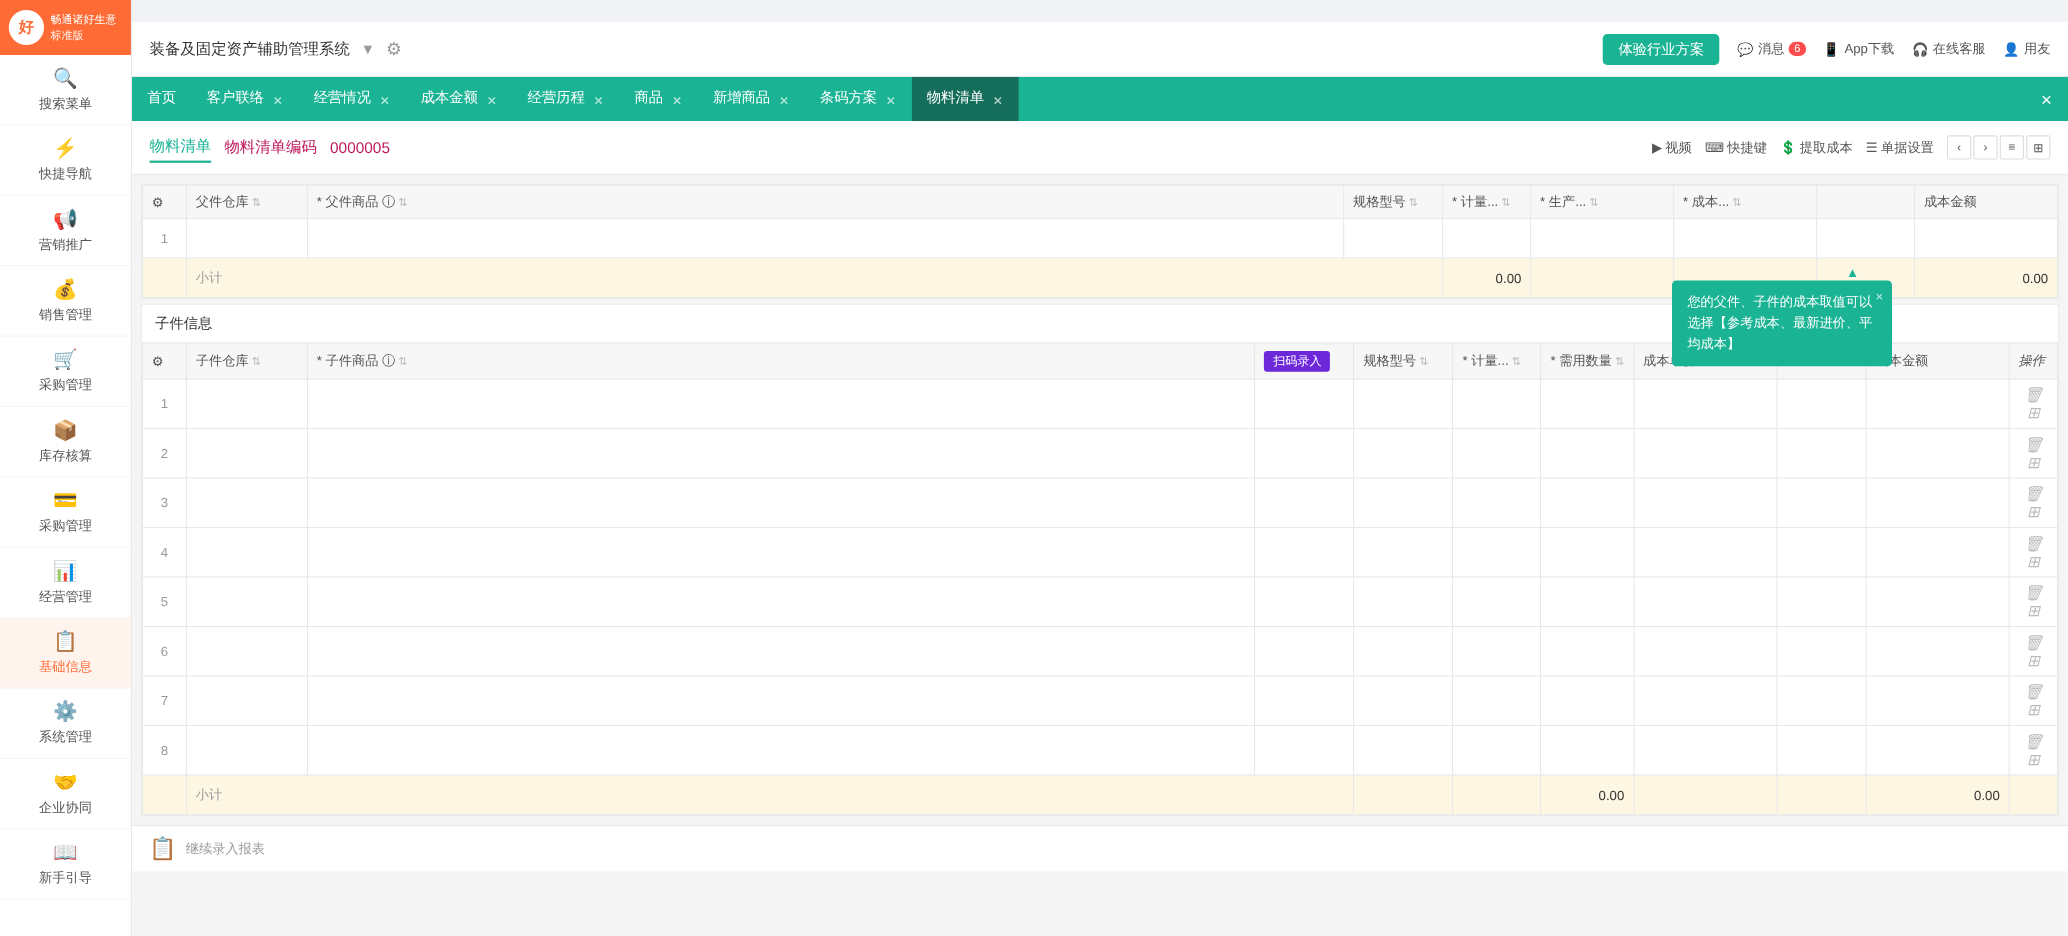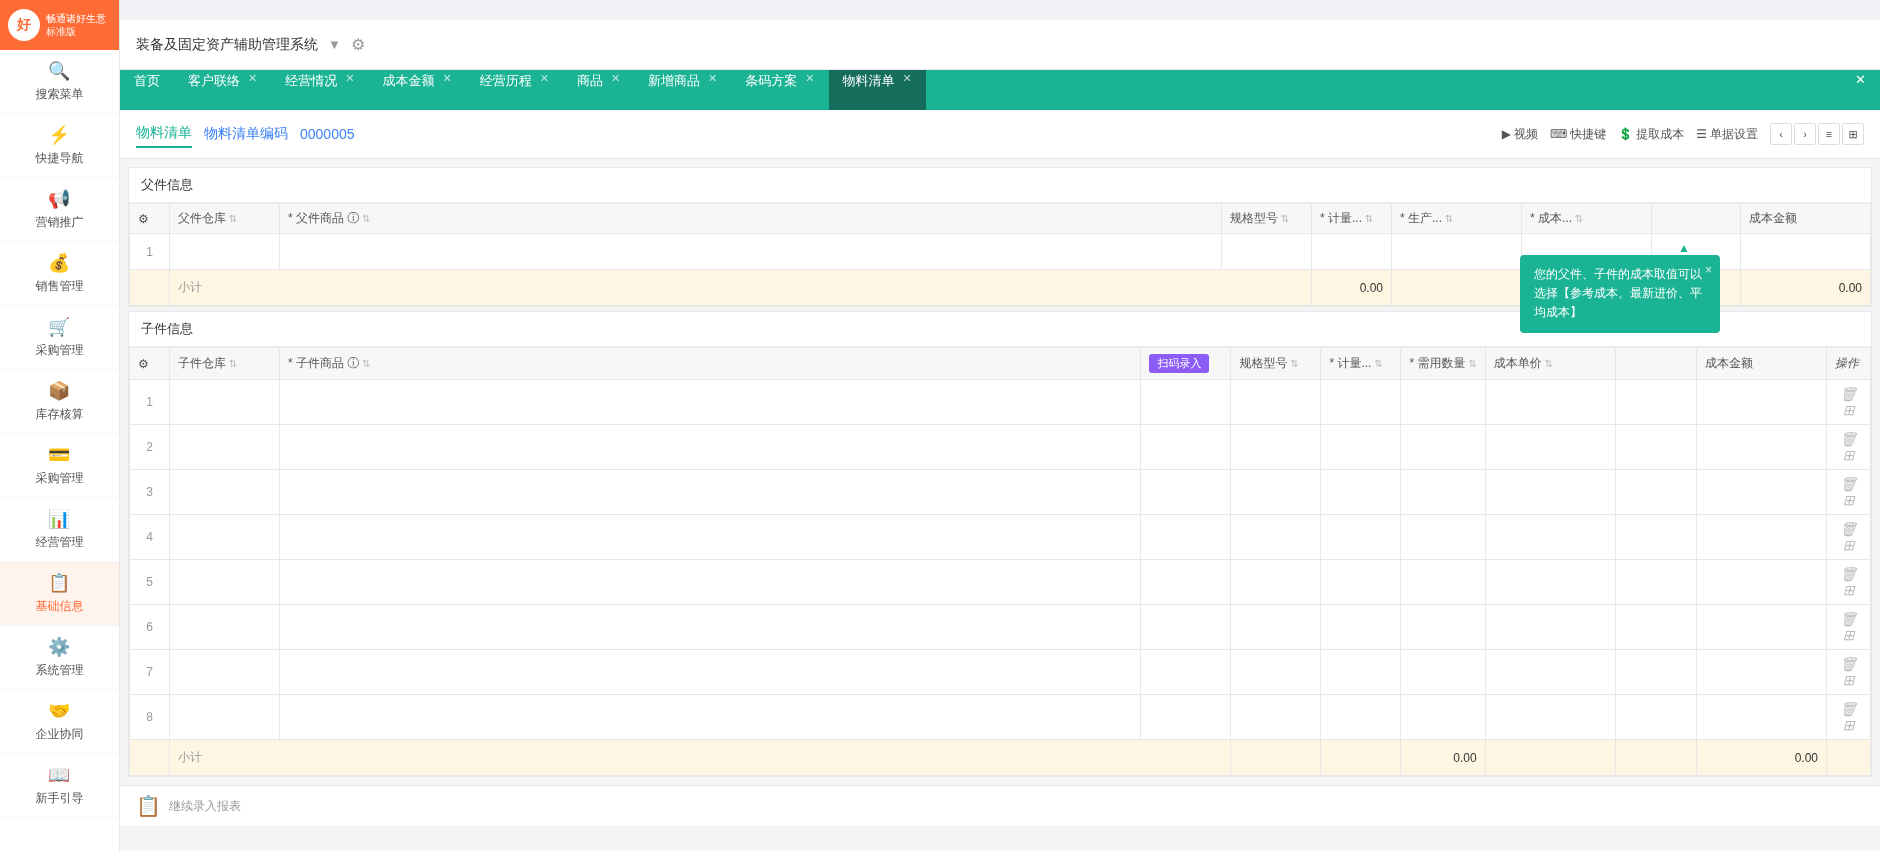--- a/index.html
+++ b/index.html
@@ -86,24 +86,24 @@
 
     
     .nav-tabs {
       background: #1ab394;
       display: flex;
       align-items: center;
       height: 40px;
       overflow: hidden;
     }
     .nav-tab {
-      padding: 2px 14px;
+      padding: 12px 14px;
       height: 40px;
       display: flex;
-      align-items: flex-start;
+      align-items: flex-end;
       color: #fff;
       cursor: pointer;
       font-size: 13px;
       gap: 4px;
       white-space: nowrap;
     }
     .nav-tab.active { background: #156e5c; }
     .nav-tab .close { opacity: 0.7; font-size: 11px; margin-left: 4px; }
 
     
@@ -126,21 +126,21 @@
     .page-header-left { display: flex; align-items: center; gap: 12px; }
     .page-tab {
       font-size: 14px;
       color: #666;
       cursor: pointer;
       padding: 4px 0;
     }
     .page-tab.active { color: #1ab394; border-bottom: 2px solid #1ab394; }
     .page-header-right { display: flex; align-items: center; gap: 12px; font-size: 12px; color: #555; }
     .page-header-right span { cursor: pointer; display: flex; align-items: center; gap: 3px; }
-    .code-display { font-size: 14px; color: #3b82f6; font-weight: 500; }
+    .code-display { font-size: 14px; color: #be185d; font-weight: 500; }
 
     
     .section {
       background: #fff;
       margin: 8px;
       border: 1px solid #e8e8e8;
     }
     .section-title {
       padding: 8px 12px;
       font-size: 13px;
@@ -174,21 +174,21 @@
       text-align: center;
       color: #999;
       width: 40px;
     }
     .data-table tr.subtotal td {
       background: #fdf6e3;
       font-weight: 500;
     }
 
     .scan-btn {
-      background: #8b5cf6;
+      background: #6d28d9;
       color: #fff;
       border: none;
       border-radius: 3px;
       padding: 2px 8px;
       font-size: 11px;
       cursor: pointer;
     }
 
     .action-icon { color: #bbb; cursor: pointer; margin: 0 3px; font-size: 14px; }
 
@@ -307,20 +307,40 @@
   </div>
 </div>
 
 <div class="main">
 
   <div class="top-header">
     <div class="top-header-left">
       <span class="system-title">装备及固定资产辅助管理系统</span>
       <span style="color:#999; cursor:pointer;">▼</span>
       <span style="color:#999; font-size:16px; cursor:pointer;">⚙</span>
+    </div>
+    <div class="top-header-right">
+      <button class="trial-btn">体验行业方案</button>
+      <div class="header-btn">
+        <span>💬</span>
+        <span>消息</span>
+        <span class="badge">6</span>
+      </div>
+      <div class="header-btn">
+        <span>📱</span>
+        <span>App下载</span>
+      </div>
+      <div class="header-btn">
+        <span>🎧</span>
+        <span>在线客服</span>
+      </div>
+      <div class="header-btn">
+        <span>👤</span>
+        <span>用友</span>
+      </div>
     </div>
   </div>
 
   <div class="nav-tabs">
     <div class="nav-tab">
       <span>首页</span>
     </div>
     <div class="nav-tab">
       <span>客户联络</span>
       <span class="close">✕</span>
@@ -393,21 +413,20 @@
           </div>
         </div>
       </div>
 
       <div class="tooltip-box">
         <span class="tooltip-close">×</span>
         <span>您的父件、子件的成本取值可以选择【参考成本、最新进价、平均成本】</span>
       </div>
 
       <div class="section" style="margin:8px 8px 4px 8px;">
-        <div class="section-title">父件信息</div>
         <table class="data-table">
           <thead>
             <tr>
               <th class="col-settings">⚙</th>
               <th class="col-warehouse th-sort">父件仓库</th>
               <th class="col-product th-sort">* 父件商品 ⓘ</th>
               <th class="col-spec th-sort">规格型号</th>
               <th class="col-unit th-sort">* 计量...</th>
               <th class="col-cost th-sort">* 生产...</th>
               <th class="col-cost th-sort">* 成本...</th>

